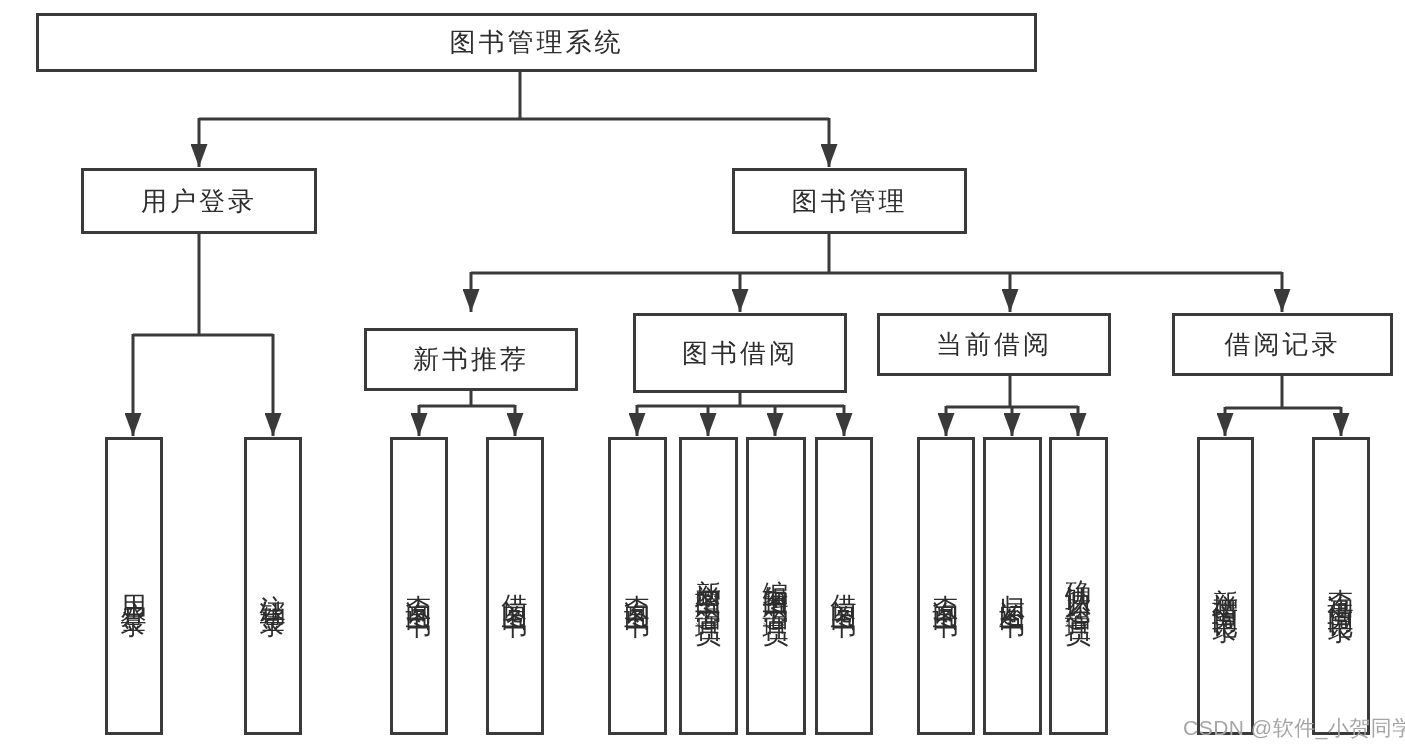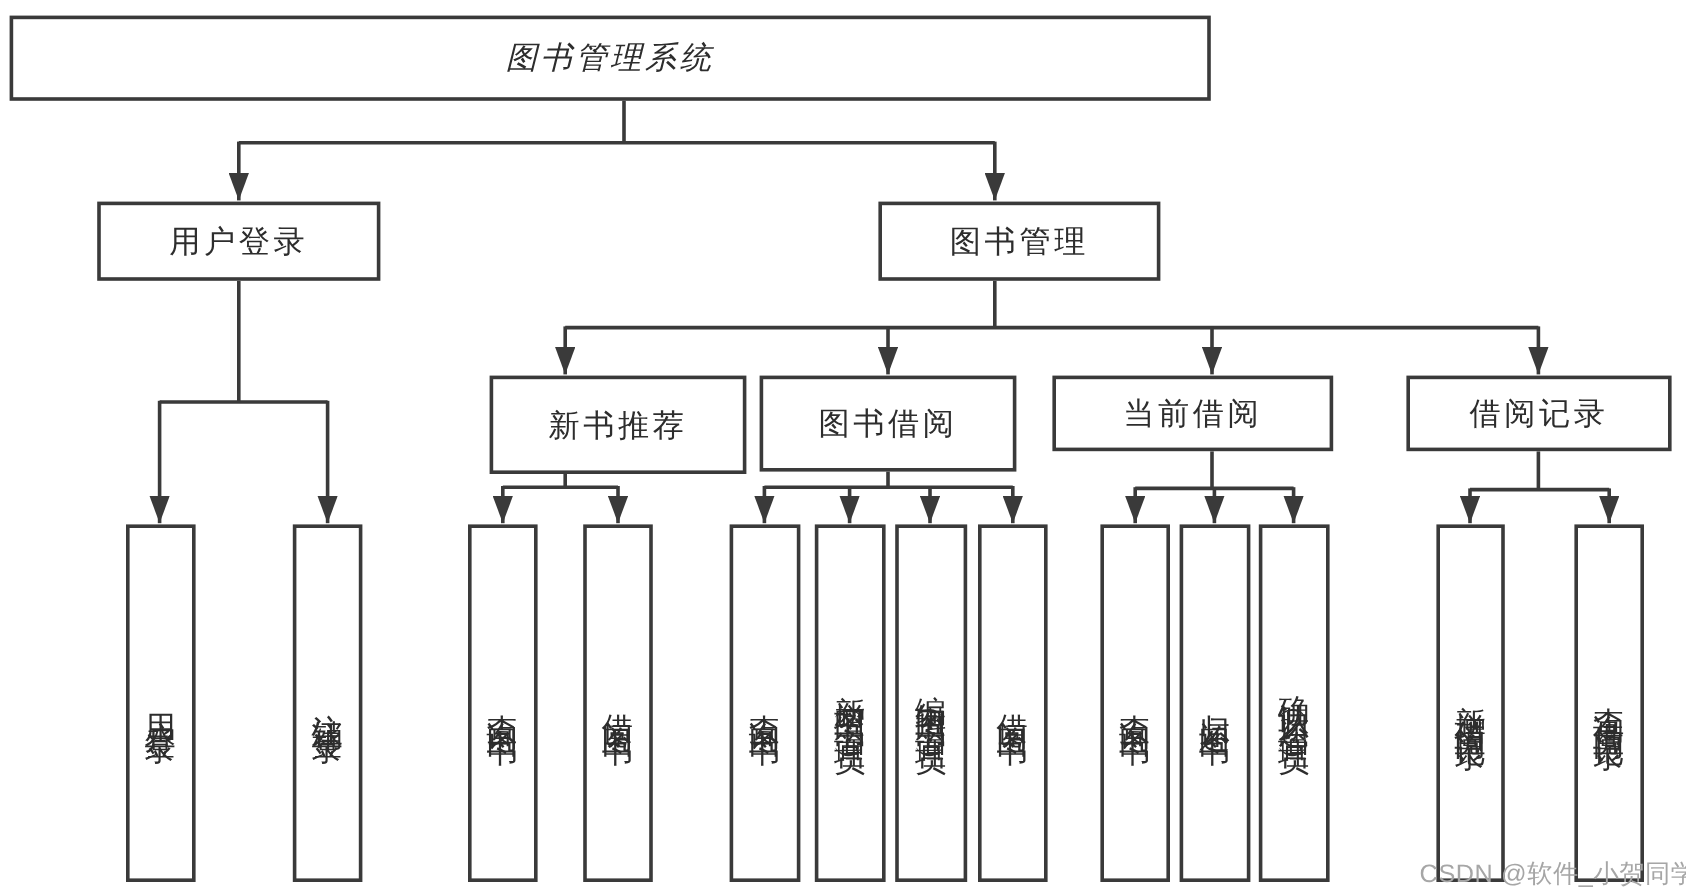--- a/index.html
+++ b/index.html
@@ -93,32 +93,32 @@
       <line x1="946" y1="406" x2="946" y2="436" marker-end="url(#arrow)"></line>
       <line x1="1012" y1="406" x2="1012" y2="436" marker-end="url(#arrow)"></line>
       <line x1="1078" y1="406" x2="1078" y2="436" marker-end="url(#arrow)"></line>
 
       <path d="M1282,376 V408 M1225,408 H1341"></path>
       <line x1="1225" y1="407" x2="1225" y2="436" marker-end="url(#arrow)"></line>
       <line x1="1341" y1="407" x2="1341" y2="436" marker-end="url(#arrow)"></line>
     </g>
   </svg>
 
-  <div class="box" style="left:8px; top:13px; width:1001px; height:71px;font-style:italic;">
+  <div class="box" style="left:36px; top:13px; width:1001px; height:59px;">
     <span class="h-label">图书管理系统</span>
   </div>
 
   <div class="box" style="left:81px; top:168px; width:236px; height:66px;">
     <span class="h-label">用户登录</span>
   </div>
   <div class="box" style="left:712px; top:168px; width:235px; height:66px;margin-left:20px;">
     <span class="h-label">图书管理</span>
   </div>
 
-  <div class="box" style="left:364px; top:313px; width:214px; height:82px;margin-left:44px;">
+  <div class="box" style="left:364px; top:328px; width:214px; height:63px;">
     <span class="h-label">新书推荐</span>
   </div>
   <div class="box" style="left:633px; top:313px; width:214px; height:80px;">
     <span class="h-label">图书借阅</span>
   </div>
   <div class="box" style="left:877px; top:313px; width:234px; height:63px;">
     <span class="h-label">当前借阅</span>
   </div>
   <div class="box" style="left:1172px; top:313px; width:221px; height:63px;">
     <span class="h-label">借阅记录</span>

